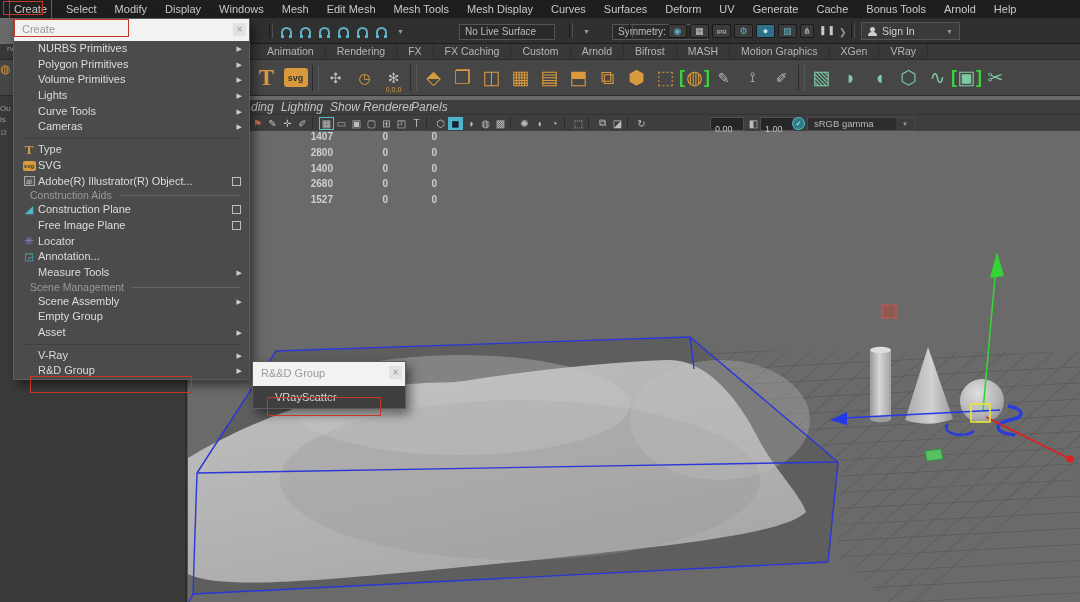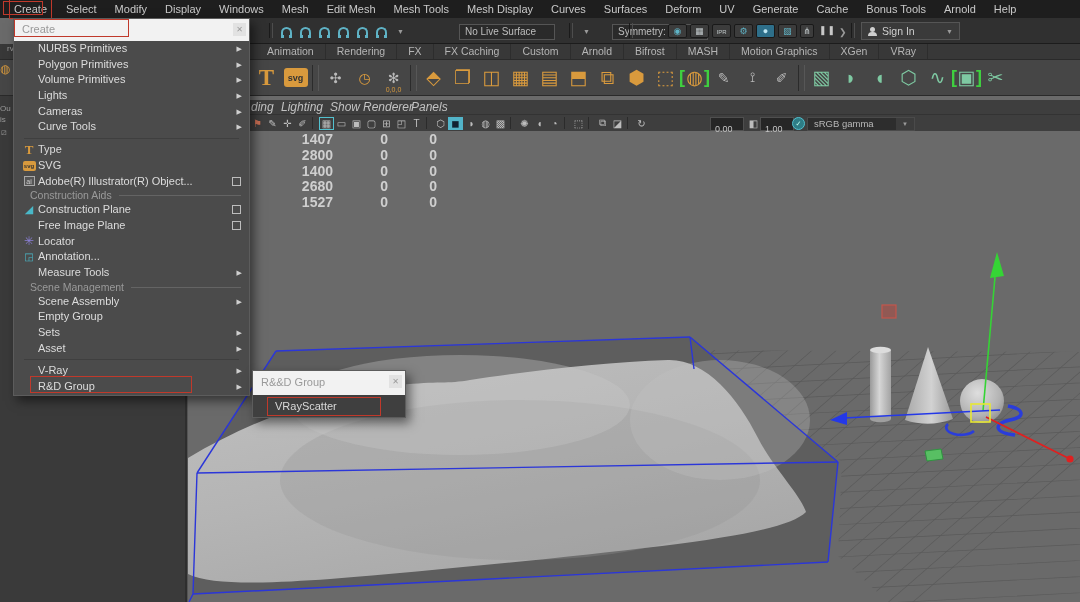--- a/index.html
+++ b/index.html
@@ -68,21 +68,21 @@
              font-size:9px; line-height:11px; padding:6px 4px; }
   .cspace { position:absolute; left:619px; top:2px; width:108px; height:14px; background:#2d2d2d; border:1px solid #4a4a4a;
             color:#b8b8b8; font-size:9.5px; line-height:12px; padding-left:6px; }
   .cspace .ddbox { position:absolute; right:0; top:0; width:18px; height:12px; background:#3c3c3c; color:#9a9a9a;
                    font-size:6px; text-align:center; line-height:12px; }
   .tealdot { position:absolute; left:604px; top:2px; width:13px; height:13px; border-radius:50%; background:#2e7d86;
              border:1px solid #52c1cf; color:#bfe; font-size:7px; text-align:center; line-height:12px; }
 
   .hud { position:absolute; left:0; top:35px; width:260px; }
   .hudrow { position:relative; height:15.8px; }
-  .hudrow span { position:absolute; color:#cfcfcf; font-size:14px; font-weight:bold; }
+  .hudrow span { position:absolute; color:#cfcfcf; font-size:10px; font-weight:bold; }
   .hud-c1 { left:105px; width:40px; text-align:right; }
   .hud-c2 { left:186px; width:14px; text-align:right; }
   .hud-c3 { left:235px; width:14px; text-align:right; }
 
   
   .createmenu { position:absolute; left:13px; top:18px; width:237px; background:#4b4b4b; border:1px solid #5c5c5c;
                 box-shadow:4px 5px 10px rgba(0,0,0,.5); z-index:40; }
   .tearoff { height:22px; background:#f2f2f2; color:#9a9a9a; font-size:11px; line-height:21px; padding-left:8px; position:relative; }
   .tearoff .closex { position:absolute; right:3px; top:4px; width:13px; height:13px; background:#e2e2e2; color:#9a9a9a;
                      font-size:8px; text-align:center; line-height:13px; }
@@ -95,21 +95,21 @@
   .mdivider { height:7px; position:relative; }
   .mdivider::after { content:""; position:absolute; left:10px; right:10px; top:3px; border-top:1px solid #3f3f3f; }
   .g-type { font-family:"Liberation Serif", serif; font-weight:bold; color:#d99a3d; font-size:13px; }
   .g-svg { background:#d99a3d; color:#333; font-weight:bold; font-size:6px; border-radius:2px; width:13px; height:10px; text-align:center; line-height:10px; }
   .g-ai { border:1px solid #a9a9a9; color:#cfcfcf; font-size:7px; width:11px; height:10px; text-align:center; line-height:9px; background:#565656; }
   .g-cplane { color:#49b8c8; font-size:11px; }
   .g-loc { color:#8a7fd4; font-size:12px; }
   .g-annot { color:#49b8c8; font-size:10px; }
 
   
-  .rdmenu { position:absolute; left:252px; top:370px; width:154px; background:#454545; border:1px solid #5c5c5c;
+  .rdmenu { position:absolute; left:252px; top:361px; width:154px; background:#454545; border:1px solid #5c5c5c;
             box-shadow:4px 5px 10px rgba(0,0,0,.5); z-index:41; }
   .rdmenu .tearoff { height:24px; line-height:23px; }
   .rditem { height:22px; line-height:22px; color:#d9d9d9; font-size:11px; padding-left:22px; background:#3f3f3f; }
 
   
   .anno { position:absolute; border:1px solid #c0392b; z-index:60; }
 </style>
 </head>
 <body>
 
@@ -388,22 +388,22 @@
 
   <div class="createmenu">
     <div class="tearoff">
       <span>Create</span>
       <span class="closex">✕</span>
     </div>
     <div class="mrow"><span>NURBS Primitives</span><span class="sub">▶</span></div>
     <div class="mrow"><span>Polygon Primitives</span><span class="sub">▶</span></div>
     <div class="mrow"><span>Volume Primitives</span><span class="sub">▶</span></div>
     <div class="mrow"><span>Lights</span><span class="sub">▶</span></div>
+    <div class="mrow"><span>Curve Tools</span><span class="sub">▶</span></div>
     <div class="mrow"><span>Cameras</span><span class="sub">▶</span></div>
-    <div class="mrow"><span>Curve Tools</span><span class="sub">▶</span></div>
     <div class="mdivider"></div>
     <div class="mrow"><span class="gutter">
           <span class="g-type">T</span>
         </span><span>Type</span></div>
     <div class="mrow"><span class="gutter">
           <span class="g-svg">svg</span>
         </span><span>SVG</span></div>
     <div class="mrow"><span class="gutter">
           <span class="g-ai">ai</span>
         </span><span>Adobe(R) Illustrator(R) Object...</span><span class="optbox"></span></div>
@@ -421,21 +421,20 @@
     <div class="mrow"><span class="gutter">
           <span class="g-annot">◲</span>
         </span><span>Annotation...</span></div>
     <div class="mrow"><span>Measure Tools</span><span class="sub">▶</span></div>
     <div class="msection">
         <span>Scene Management</span>
         <span class="rule"></span>
       </div>
     <div class="mrow"><span>Scene Assembly</span><span class="sub">▶</span></div>
     <div class="mrow"><span>Empty Group</span></div>
-    <div class="mrow"><span>Sets</span><span class="sub">▶</span></div>
     <div class="mrow"><span>Asset</span><span class="sub">▶</span></div>
     <div class="mdivider"></div>
     <div class="mrow"><span>V-Ray</span><span class="sub">▶</span></div>
     <div class="mrow"><span>R&amp;D Group</span><span class="sub">▶</span></div>
   </div>
 
   <div class="rdmenu">
     <div class="tearoff">
       <span>R&amp;&amp;D Group</span>
       <span class="closex">✕</span>

